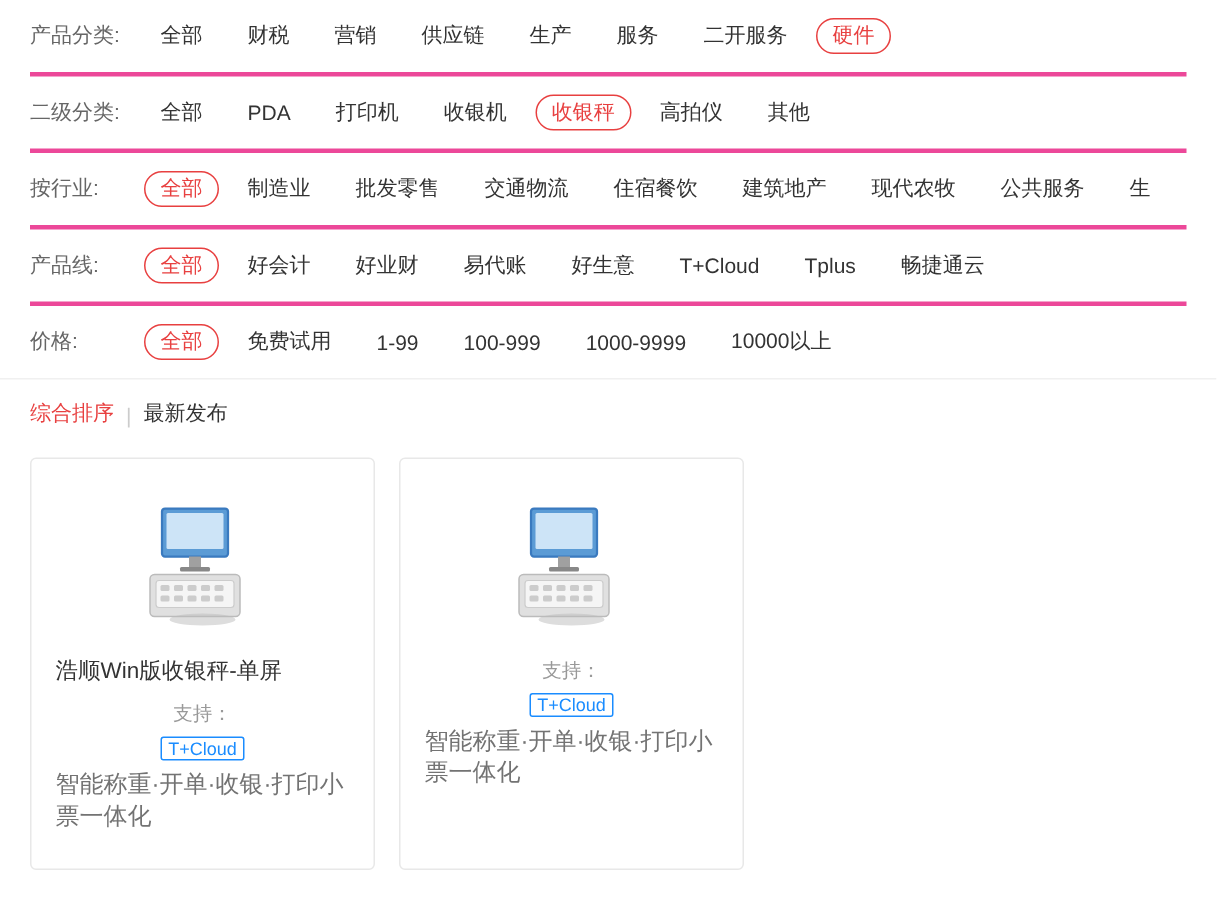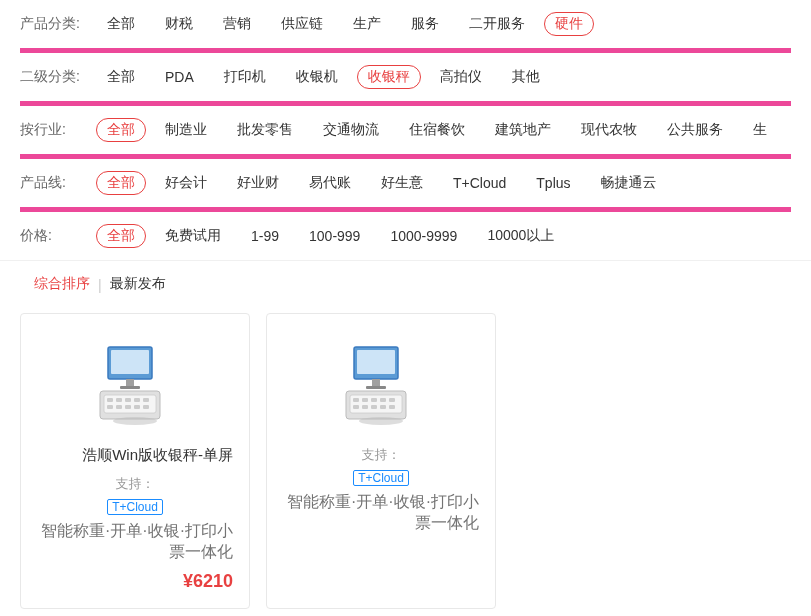--- a/index.html
+++ b/index.html
@@ -10,21 +10,21 @@
       color: #333;
     }
     .filter-section {
       padding: 0 20px;
       border-bottom: 1px solid #f0f0f0;
     }
     .filter-row {
       display: flex;
       align-items: center;
       padding: 10px 0;
-      border-bottom: 5px solid #ec4899;
+      border-bottom: 3px solid #ec4899;
       flex-wrap: wrap;
       gap: 4px;
     }
     .filter-row:last-child {
       border-bottom: none;
     }
     .filter-label {
       color: #666;
       min-width: 70px;
       flex-shrink: 0;
@@ -42,40 +42,38 @@
       color: #e84040;
       border: 1px solid #e84040;
       border-radius: 12px;
       text-align: center;
     }
     .sort-bar {
       display: flex;
       align-items: flex-end;
       padding: 14px 20px 10px 20px;
       gap: 0;
-      margin-left: 14px;
     }
     .sort-item {
       color: #333;
       cursor: pointer;
       font-size: 14px;
     }
     .sort-item.active {
       color: #e84040;
     }
     .sort-divider {
       color: #ccc;
       margin: 0 8px;
     }
     .product-grid {
       display: flex;
       flex-wrap: wrap;
       padding: 10px 20px;
       gap: 16px;
-      text-align: right;
     }
     .product-card {
       background: #fff;
       border: 1px solid #e8e8e8;
       border-radius: 4px;
       width: 230px;
       padding: 20px 16px 16px 16px;
       cursor: pointer;
       transition: box-shadow 0.2s;
     }
@@ -225,21 +223,20 @@
 
         <ellipse cx="45" cy="82" rx="22" ry="4" fill="#bbb" opacity="0.5"></ellipse>
       </svg>
     </div>
     <div class="product-name">浩顺Win版收银秤-单屏</div>
     <div class="product-support">
       <span class="support-label">支持：</span>
       <span class="support-tag">T+Cloud</span>
     </div>
     <div class="product-desc">智能称重·开单·收银·打印小票一体化</div>
-    <div class="product-price">¥6210</div>
   </div>
 
   <div class="product-card">
     <div class="product-img">
       <svg viewBox="0 0 90 90" xmlns="http://www.w3.org/2000/svg">
 
         <rect x="18" y="8" width="44" height="32" rx="2" fill="#5b9bd5" stroke="#3a7abf" stroke-width="1.5"></rect>
         <rect x="21" y="11" width="38" height="24" rx="1" fill="#cde4f7"></rect>
 
         <rect x="36" y="40" width="8" height="8" fill="#a0a0a0"></rect>

